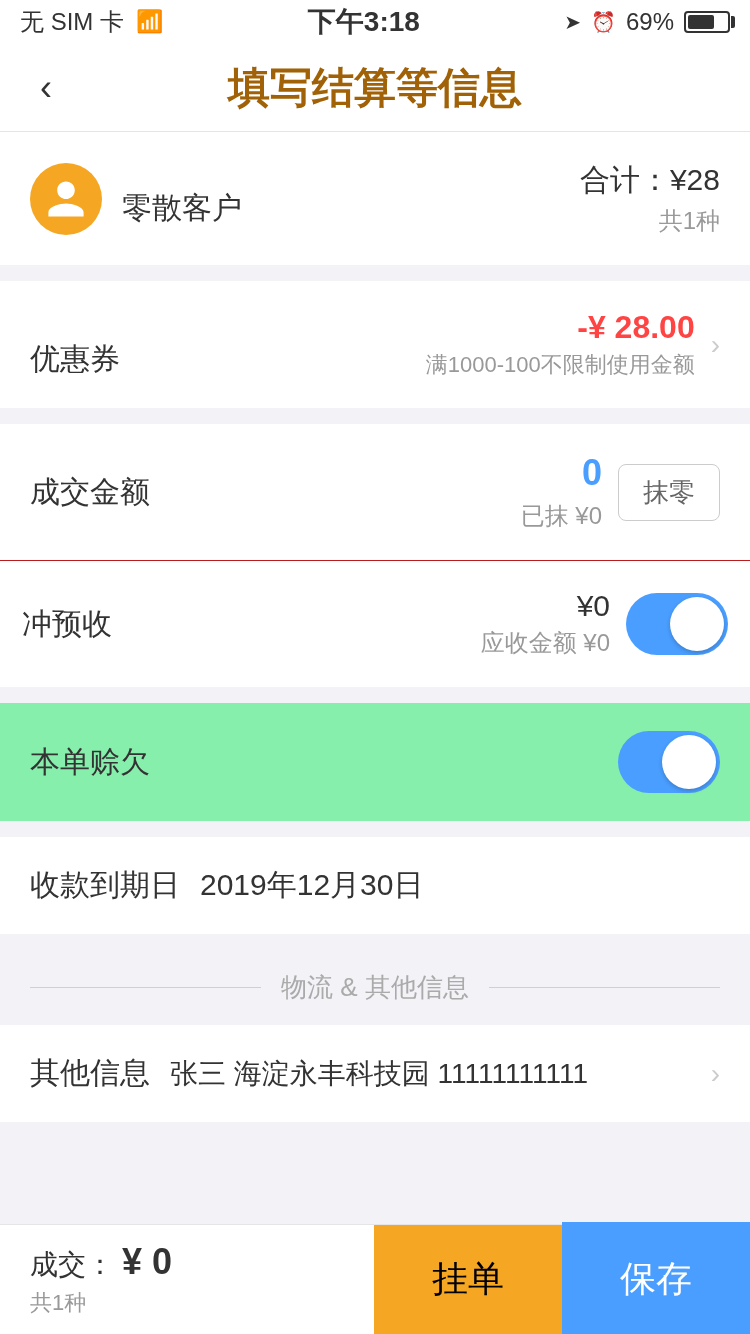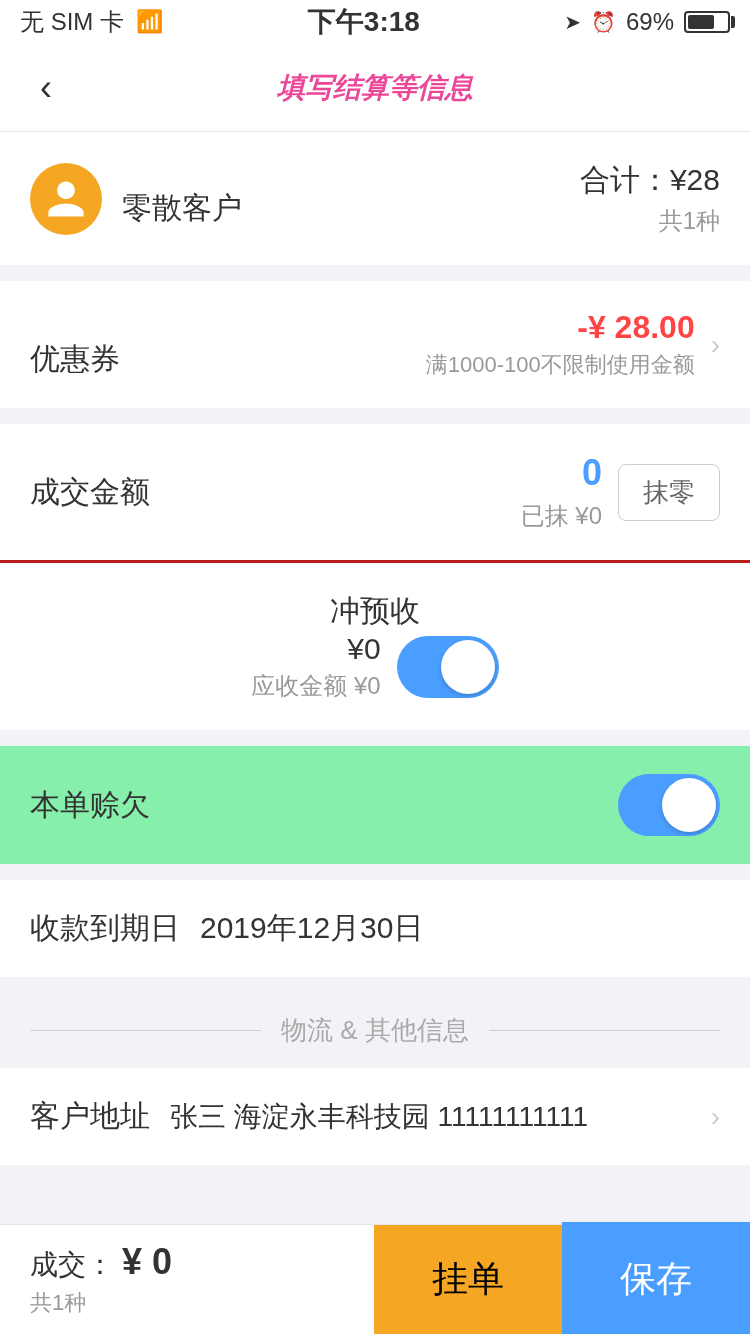--- a/index.html
+++ b/index.html
@@ -77,24 +77,23 @@
     .back-btn {
       font-size: 36px;
       color: #333;
       cursor: pointer;
       padding: 10px;
     }
     .nav-title {
       position: absolute;
       left: 50%;
       transform: translateX(-50%);
-      font-size: 28px;
+      font-size: 42px;
       font-weight: 600;
-      color: #ec4899;
-      font-style: italic;
+      color: #a16207;
     }
 
     
     .content {
       padding-bottom: 110px;
     }
 
     
     .card {
       background: #fff;
@@ -215,26 +214,25 @@
       cursor: pointer;
     }
     .already-rounded {
       font-size: 24px;
       color: #999;
       margin-top: 6px;
     }
 
     
     .prepay-row {
-      padding: 28px 30px;
-      display: flex;
-      align-items: center;
-      justify-content: space-between;
-      border-top: 3px solid #b91c1c;
-      flex-direction: column;
+      padding: 28px 22px;
+      display: flex;
+      align-items: center;
+      justify-content: space-between;
+      border-top: 1px solid #b91c1c;
     }
     .prepay-amounts {
       text-align: right;
     }
     .prepay-main {
       font-size: 30px;
       color: #333;
       font-weight: 500;
     }
     .prepay-sub {
@@ -487,21 +485,21 @@
     <span class="due-date-value">2019年12月30日</span>
   </div>
 
   <div class="logistics-divider">
     <div class="logistics-line"></div>
     <span class="logistics-text">物流 &amp; 其他信息</span>
     <div class="logistics-line"></div>
   </div>
 
   <div class="address-row card">
-    <span class="address-label">客户地址</span>
+    <span class="address-label">其他信息</span>
     <span class="address-value">张三 海淀永丰科技园 11111111111</span>
     <span class="chevron">›</span>
   </div>
 
 </div>
 
 <div class="bottom-bar">
   <div class="bottom-summary">
     <div style="display:flex;align-items:baseline;gap:8px;">
       <span class="bottom-summary-main">成交：</span>

